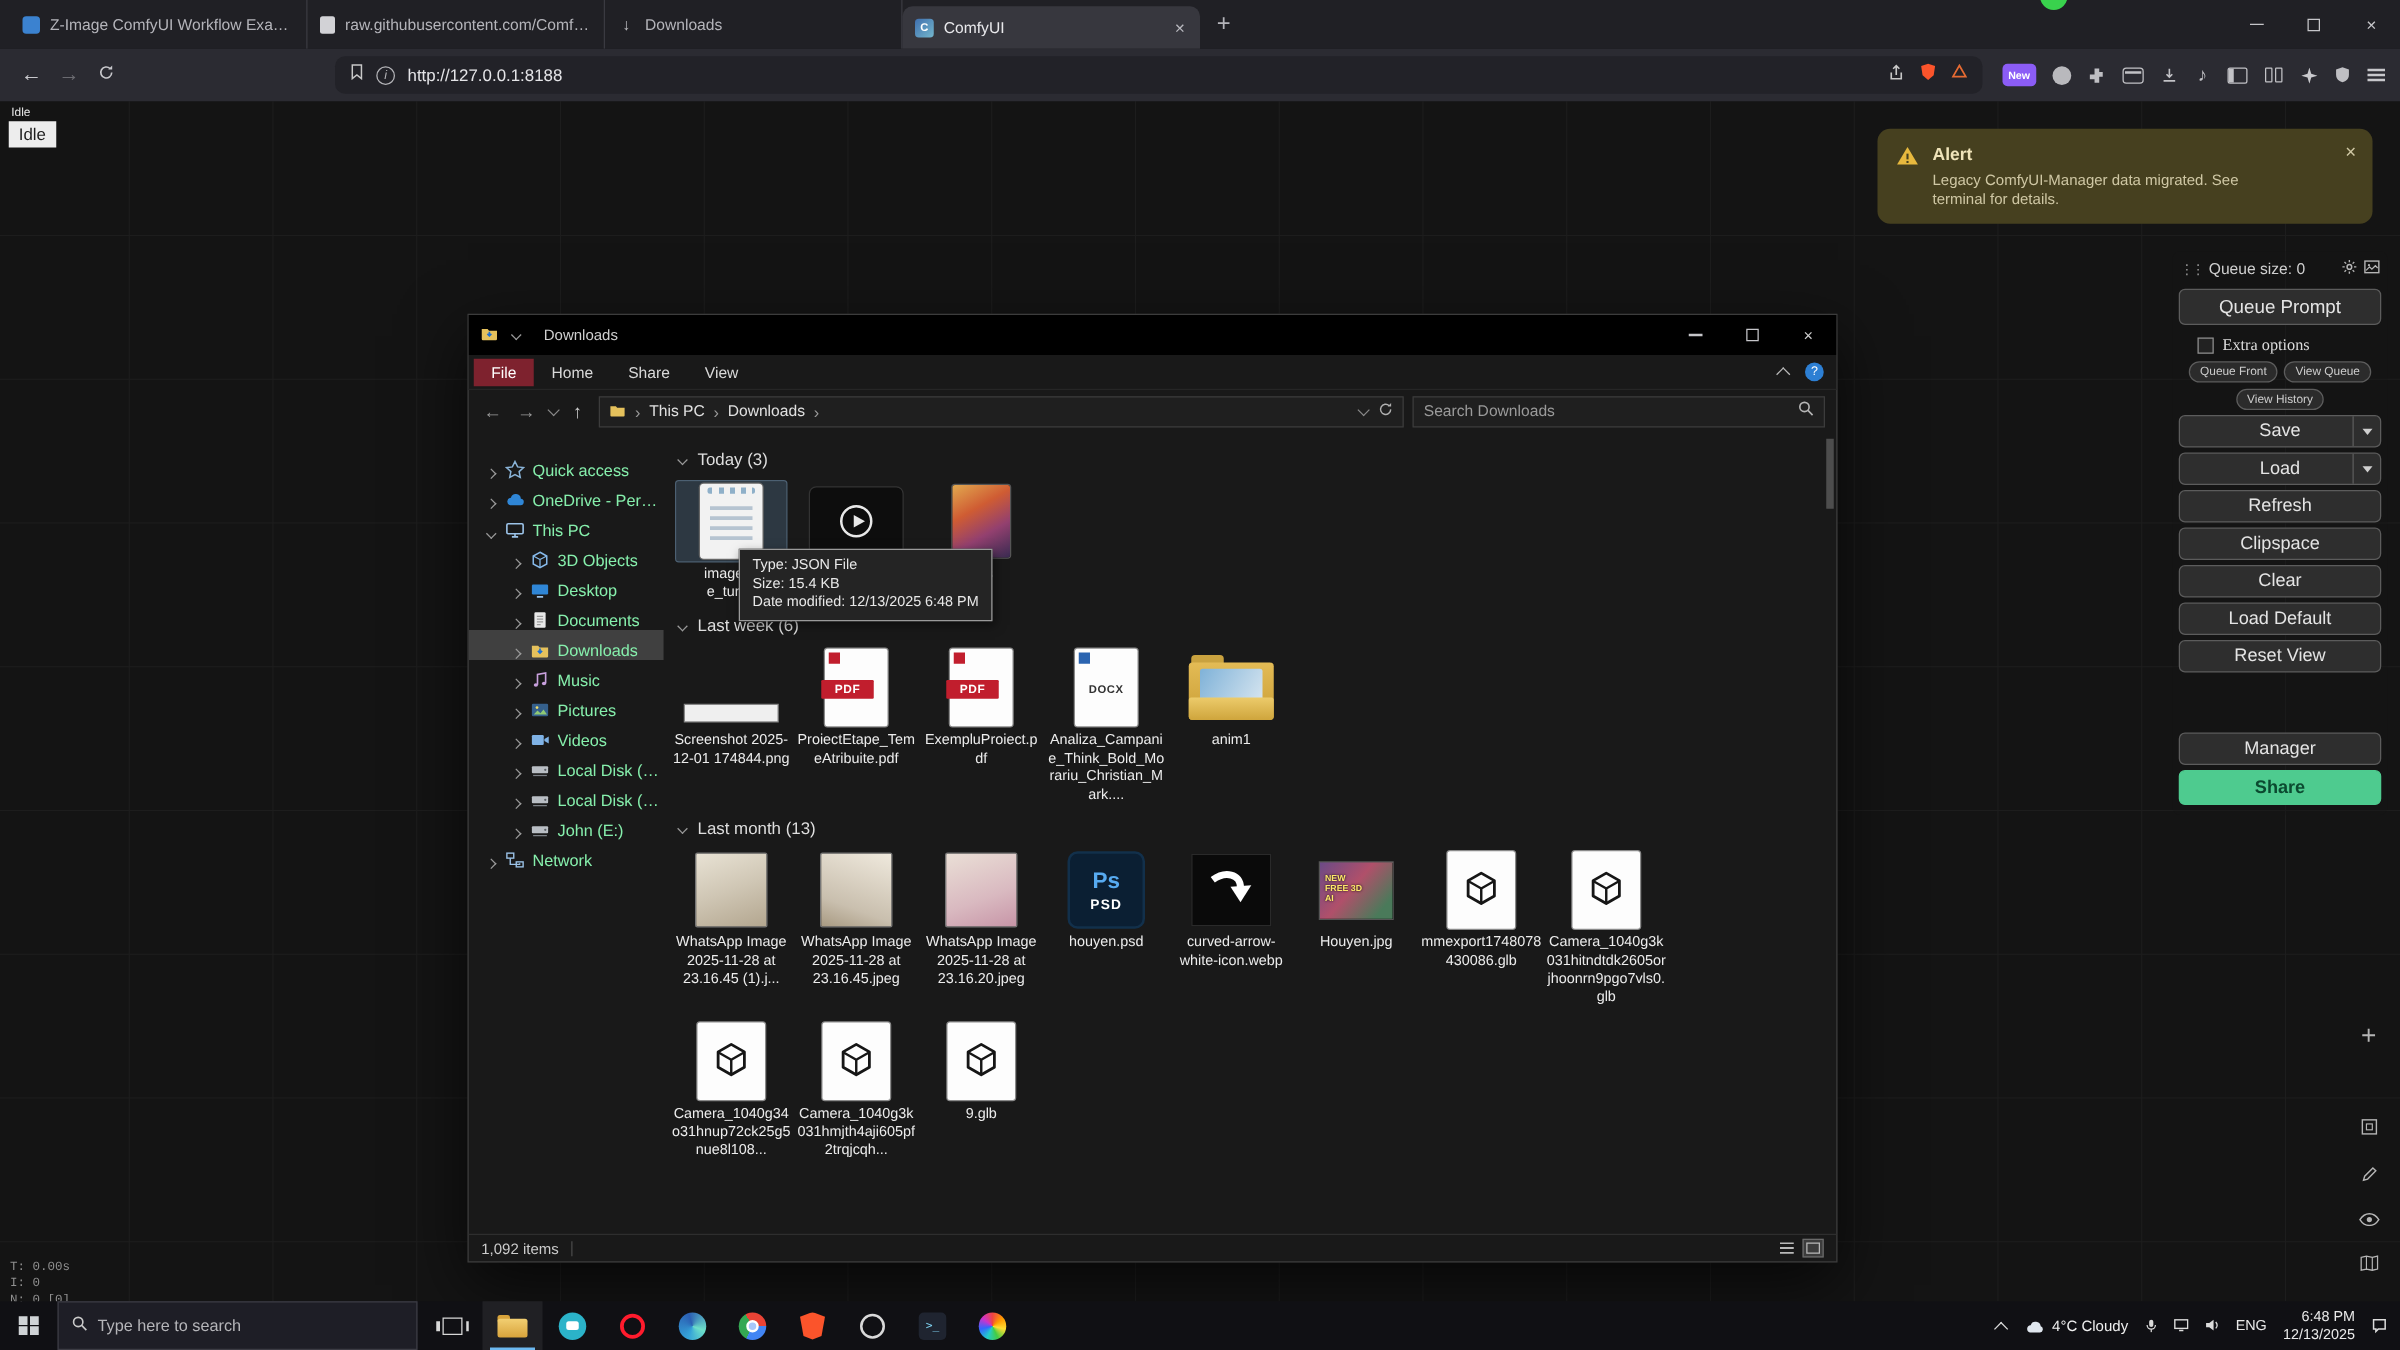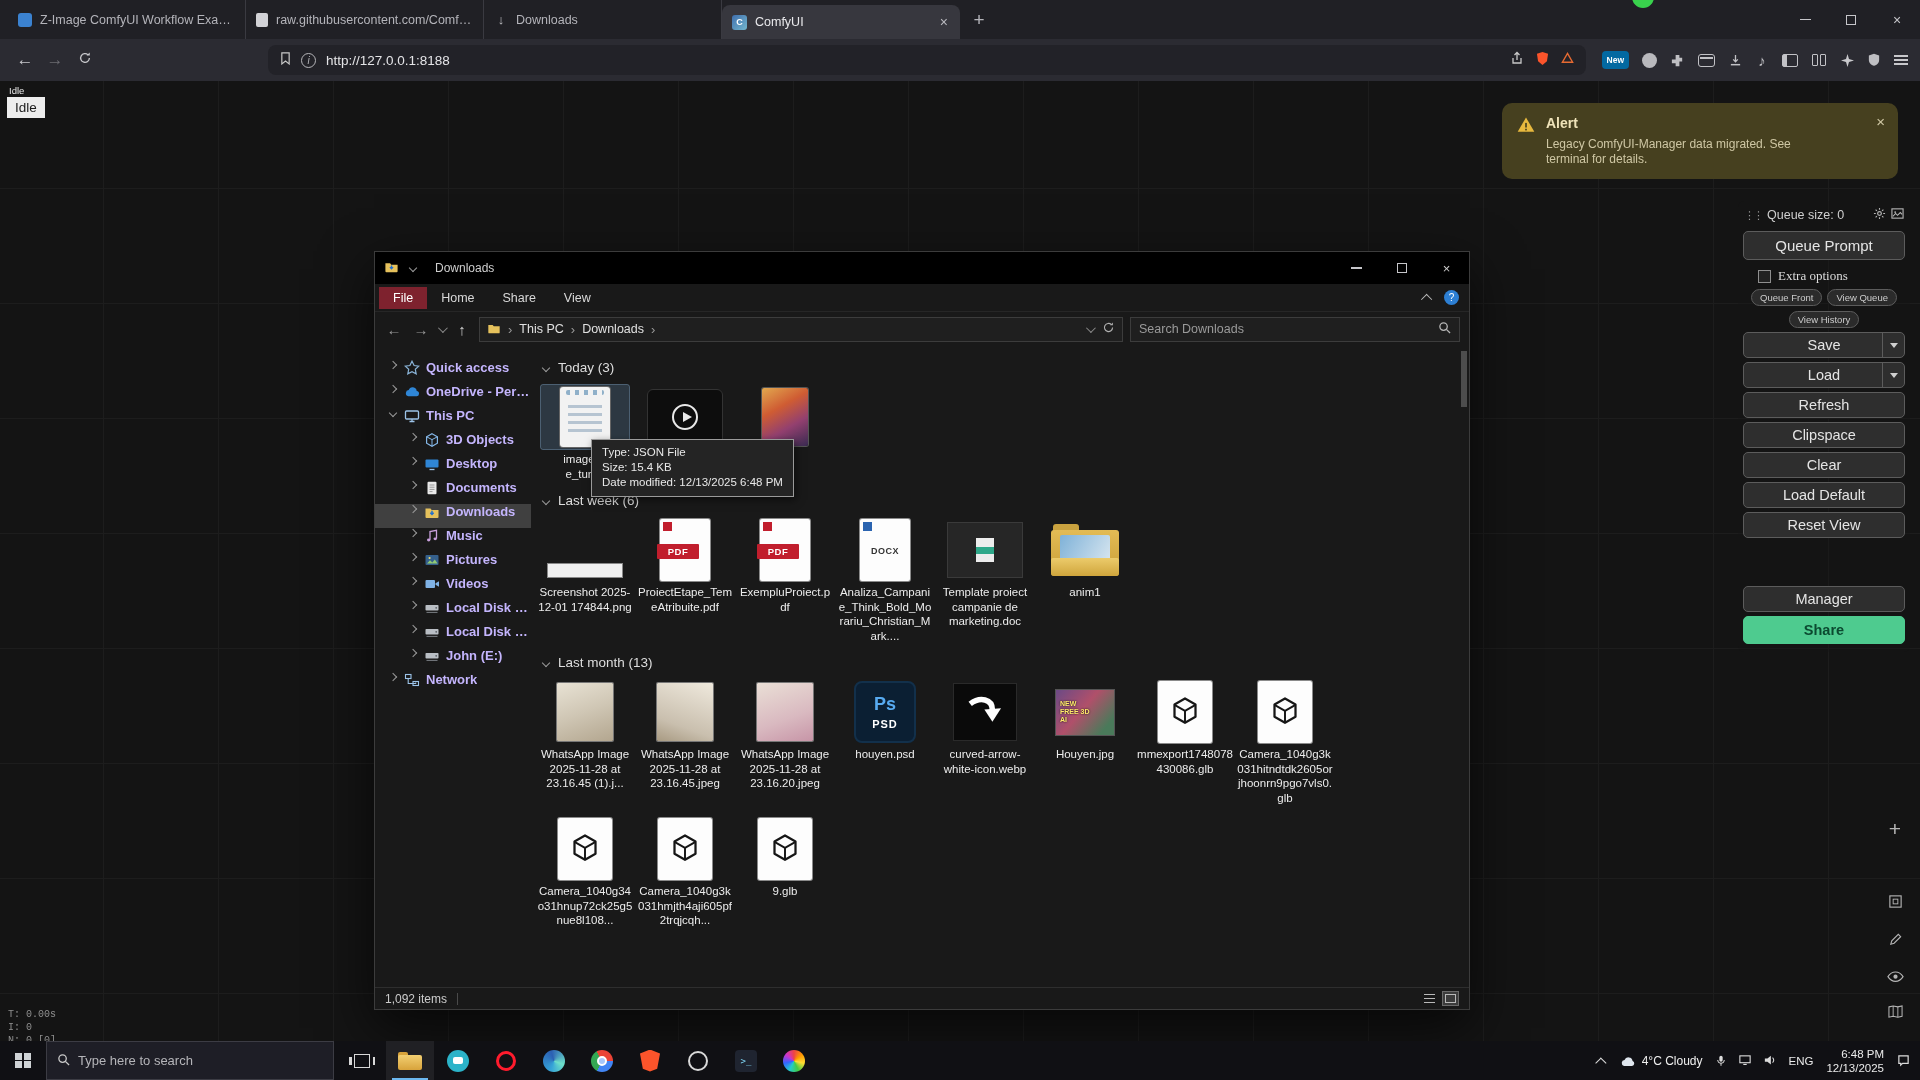--- a/index.html
+++ b/index.html
@@ -29,21 +29,21 @@
 
   .toolbar{position:absolute;top:39px;left:0;right:0;height:42px;background:#2b2b32;display:flex;align-items:center;padding:0 10px;z-index:20;}
   .navbtn{width:30px;text-align:center;font-size:17px;color:#c8c8cc;}
   .navbtn.fwd{color:#6b6b71;}
   .urlpill{margin-left:168px;flex:1;height:30px;background:#222228;border-radius:8px;display:flex;align-items:center;padding:0 12px;gap:10px;min-width:0;}
   .info-i{width:15px;height:15px;border:1.2px solid #b5b5b9;border-radius:50%;color:#b5b5b9;font-size:10px;font-style:italic;display:flex;align-items:center;justify-content:center;flex:none;}
   .url{color:#e4e4e7;font-size:13.5px;flex:1;white-space:nowrap;overflow:hidden;}
   .pill-right{display:flex;align-items:center;gap:12px;flex:none;}
   .extbar{display:flex;align-items:center;gap:13px;margin-left:16px;flex:none;padding-right:2px;}
   .ext{height:18px;min-width:14px;display:flex;align-items:center;justify-content:center;}
-  .e-new{background:#0369a1;color:#fff;font-size:8.5px;font-weight:bold;padding:5px 5px;border-radius:4px;}
+  .e-new{background:#8b5cf6;color:#fff;font-size:8.5px;font-weight:bold;padding:5px 5px;border-radius:4px;}
   .e-blob{width:15px;height:15px;border-radius:50%;background:#b9b9bd;}
   .e-wallet{width:17px;height:13px;border:1.5px solid #c2c2c6;border-radius:3px;position:relative;}
   .e-wallet:after{content:"";position:absolute;left:1px;right:1px;top:2px;height:2px;background:#c2c2c6;}
   .e-music{color:#c2c2c6;font-size:15px;}
   .e-sidebar{width:16px;height:13px;border:1.5px solid #c2c2c6;border-radius:2px;position:relative;}
   .e-sidebar:before{content:"";position:absolute;left:0;top:0;bottom:0;width:4px;background:#c2c2c6;}
   .e-split i{display:inline-block;width:6px;height:12px;border:1.4px solid #c2c2c6;border-radius:1px;margin:0 1px;}
   .e-menu{flex-direction:column;gap:2.5px;}
   .e-menu i{display:block;width:14px;height:1.6px;background:#c8c8cc;}
 
@@ -98,21 +98,21 @@
   .a-btn.up{color:#cfcfcf;}
   .a-chev{width:7px;height:7px;border-right:1.3px solid #8a8a8a;border-bottom:1.3px solid #8a8a8a;transform:rotate(45deg) translateY(-2px);}
   .a-crumb{flex:1;height:25px;background:#1f1f1f;border:1px solid #3c3c3c;display:flex;align-items:center;gap:7px;padding:0 7px;color:#e0e0e0;font-size:12.5px;}
   .csep{color:#9a9a9a;font-size:13px;}
   .crumb-right{margin-left:auto;display:flex;align-items:center;gap:9px;}
   .a-search{width:330px;height:25px;background:#1f1f1f;border:1px solid #3c3c3c;display:flex;align-items:center;padding:0 8px;gap:6px;}
   .a-search input{flex:1;background:transparent;border:0;outline:none;color:#cfcfcf;font-size:12.5px;font-family:"Liberation Sans",sans-serif;}
   .a-search input::placeholder{color:#9a9a9a;}
   .x-body{flex:1;display:flex;min-height:0;}
   .x-nav{width:156px;padding-top:14px;overflow:hidden;flex:none;}
-  .nav-row{height:24px;display:flex;align-items:flex-start;gap:6px;padding-left:13px;font-size:13px;color:#c4b5fd;white-space:nowrap;font-weight:bold;}
+  .nav-row{height:24px;display:flex;align-items:flex-end;gap:6px;padding-left:13px;font-size:13px;color:#86efac;white-space:nowrap;}
   .nav-row.lvl1{padding-left:33px;}
   .nav-row.sel{background:#404040;}
   .nlabel{overflow:hidden;text-overflow:ellipsis;}
   .nico{width:16px;height:16px;flex:none;display:inline-flex;}
   .chev{width:10px;height:10px;flex:none;position:relative;display:inline-block;}
   .chev:after{content:"";position:absolute;left:2px;top:2px;width:5px;height:5px;border-right:1.2px solid #9a9a9a;border-bottom:1.2px solid #9a9a9a;transform:rotate(-45deg);}
   .chev.down:after{transform:rotate(45deg);}
   .x-files{flex:1;position:relative;overflow:hidden;padding:10px 0 0 4px;}
   .group-h{display:flex;align-items:center;gap:7px;color:#dedede;font-size:13.5px;margin:6px 0 10px 6px;}
   .group-h:first-child{margin-top:4px;}
@@ -665,28 +665,20 @@
               <div class="ficon">
                 <div class="ic-page">
                   <span class="corner blue"></span>
                   <span class="band docx-band">DOCX</span>
                 </div>
               </div>
               <div class="flabel">Analiza_Campanie_Think_Bold_Morariu_Christian_Mark....</div>
             </div>
             <div class="fitem">
               <div class="ficon">
-                <div class="ic-docthumb">
-                  <span class="mini-page"></span>
-                </div>
-              </div>
-              <div class="flabel">Template proiect campanie de marketing.doc</div>
-            </div>
-            <div class="fitem">
-              <div class="ficon">
                 <div class="ic-folder">
                   <i class="ftab"></i>
                   <i class="fback"></i>
                   <i class="fphoto"></i>
                   <i class="ffront"></i>
                 </div>
               </div>
               <div class="flabel">anim1</div>
             </div>
           </div>

